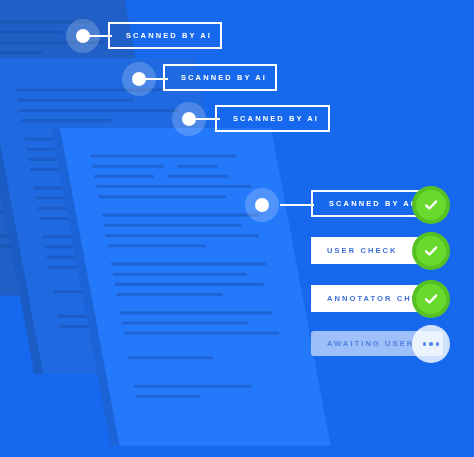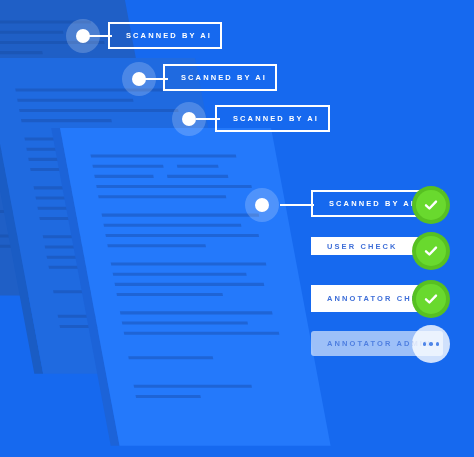--- a/index.html
+++ b/index.html
@@ -280,39 +280,39 @@
   <div class="status-row">
     <div class="status-pill pill-outline" style="left:311px;top:190px;width:132px;height:27px;">SCANNED BY AI</div>
     <div class="check" style="left:412px;top:186px;">
       <svg width="18" height="18" viewBox="0 0 18 18" aria-hidden="true">
         <path d="M4 9.3 L7.4 12.5 L14 5.6" fill="none" stroke="#ffffff" stroke-width="2.4" stroke-linecap="round" stroke-linejoin="round"></path>
       </svg>
     </div>
   </div>
 
   <div class="status-row">
-    <div class="status-pill pill-solid" style="left:311px;top:237px;width:132px;height:18px;">USER CHECK</div>
+    <div class="status-pill pill-solid" style="left:311px;top:237px;width:132px;height:27px;">USER CHECK</div>
     <div class="check" style="left:412px;top:232px;">
       <svg width="18" height="18" viewBox="0 0 18 18" aria-hidden="true">
         <path d="M4 9.3 L7.4 12.5 L14 5.6" fill="none" stroke="#ffffff" stroke-width="2.4" stroke-linecap="round" stroke-linejoin="round"></path>
       </svg>
     </div>
   </div>
 
   <div class="status-row">
     <div class="status-pill pill-solid" style="left:311px;top:285px;width:132px;height:27px;">ANNOTATOR CHECK</div>
     <div class="check" style="left:412px;top:280px;">
       <svg width="18" height="18" viewBox="0 0 18 18" aria-hidden="true">
         <path d="M4 9.3 L7.4 12.5 L14 5.6" fill="none" stroke="#ffffff" stroke-width="2.4" stroke-linecap="round" stroke-linejoin="round"></path>
       </svg>
     </div>
   </div>
 
   <div class="status-row">
-    <div class="status-pill pill-muted" style="left:311px;top:331px;width:132px;height:25px;">ANNOTATOR ADMIN</div>
+    <div class="status-pill pill-muted" style="left:311px;top:331px;width:132px;height:25px;">AWAITING USER</div>
     <div class="dots" style="left:412px;top:325px;">
       <i></i>
       <i></i>
       <i></i>
     </div>
   </div>
 
 </div>
 
 </body></html>

